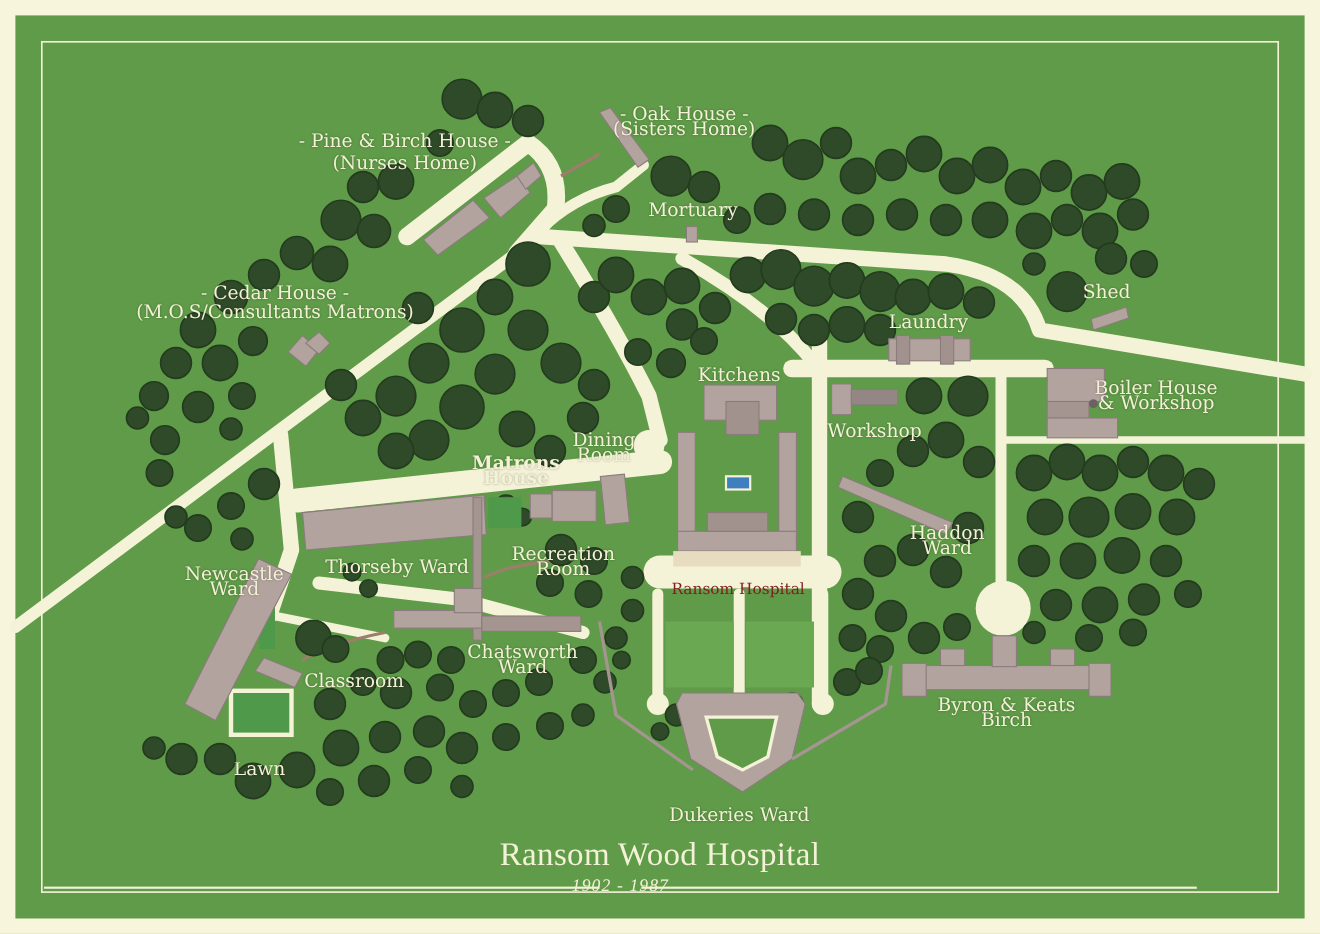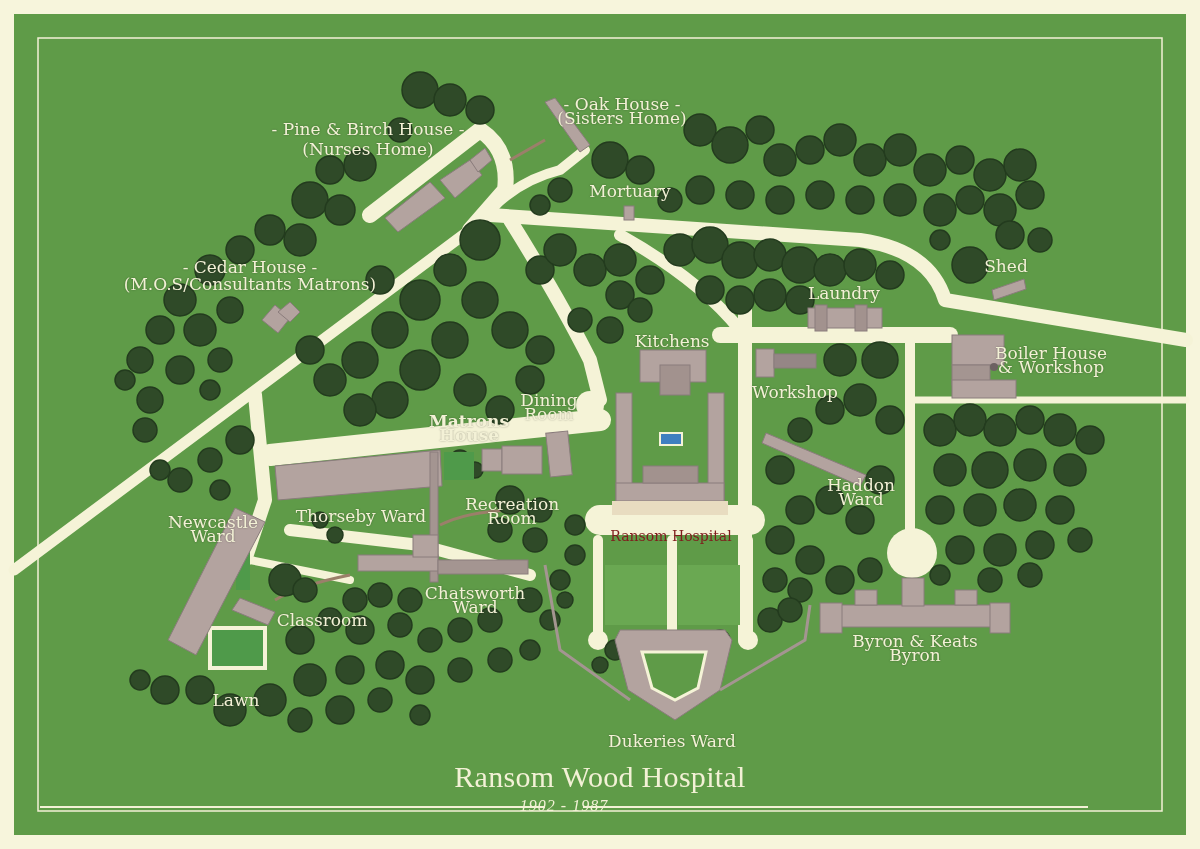--- a/index.html
+++ b/index.html
@@ -407,21 +407,21 @@
   <div>Ward</div>
 </div>
 <div class="lbl" style="left:475px; top:586px;">
   <div>Chatsworth</div>
   <div>Ward</div>
 </div>
 <div class="lbl" style="left:322px; top:613px;">Classroom</div>
 <div class="lbl" style="left:236px; top:645px;margin-top:48px;">Lawn</div>
 <div class="lbl" style="left:915px; top:634px;">
   <div>Byron &amp; Keats</div>
-  <div>Byron</div>
+  <div>Birch</div>
 </div>
 <div class="lbl" style="left:672px; top:734px;">Dukeries Ward</div>
 
 <div id="title">Ransom Wood Hospital</div>
 <div id="years-row">
   <div class="line" style="left:0; width:505px;"></div>
   <div id="years">1902 - 1987</div>
   <div class="line" style="right:0; width:505px;"></div>
 </div>
 

